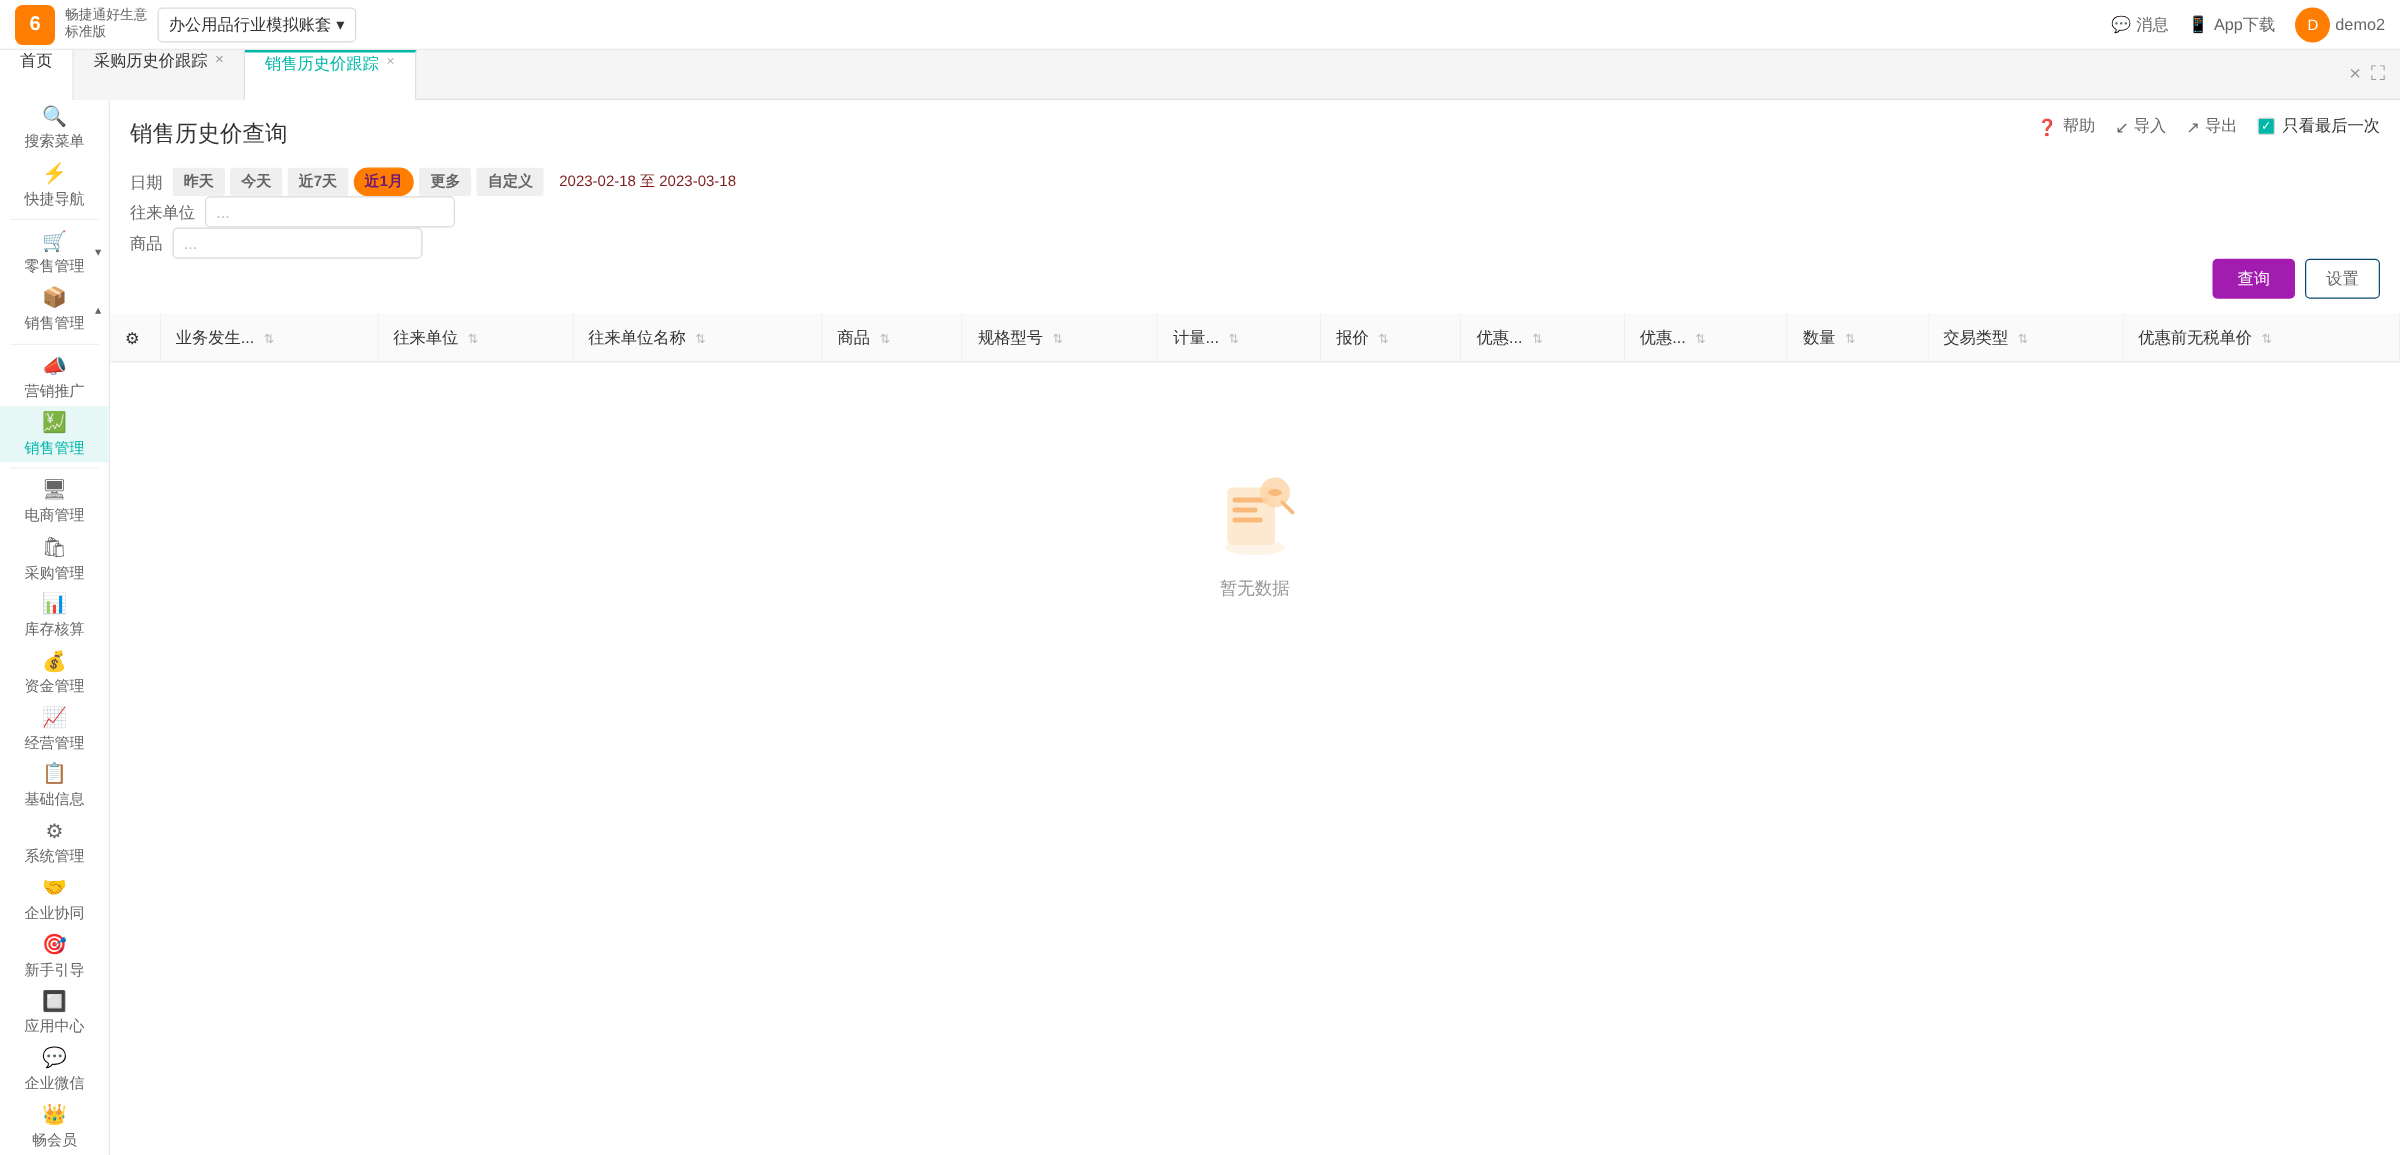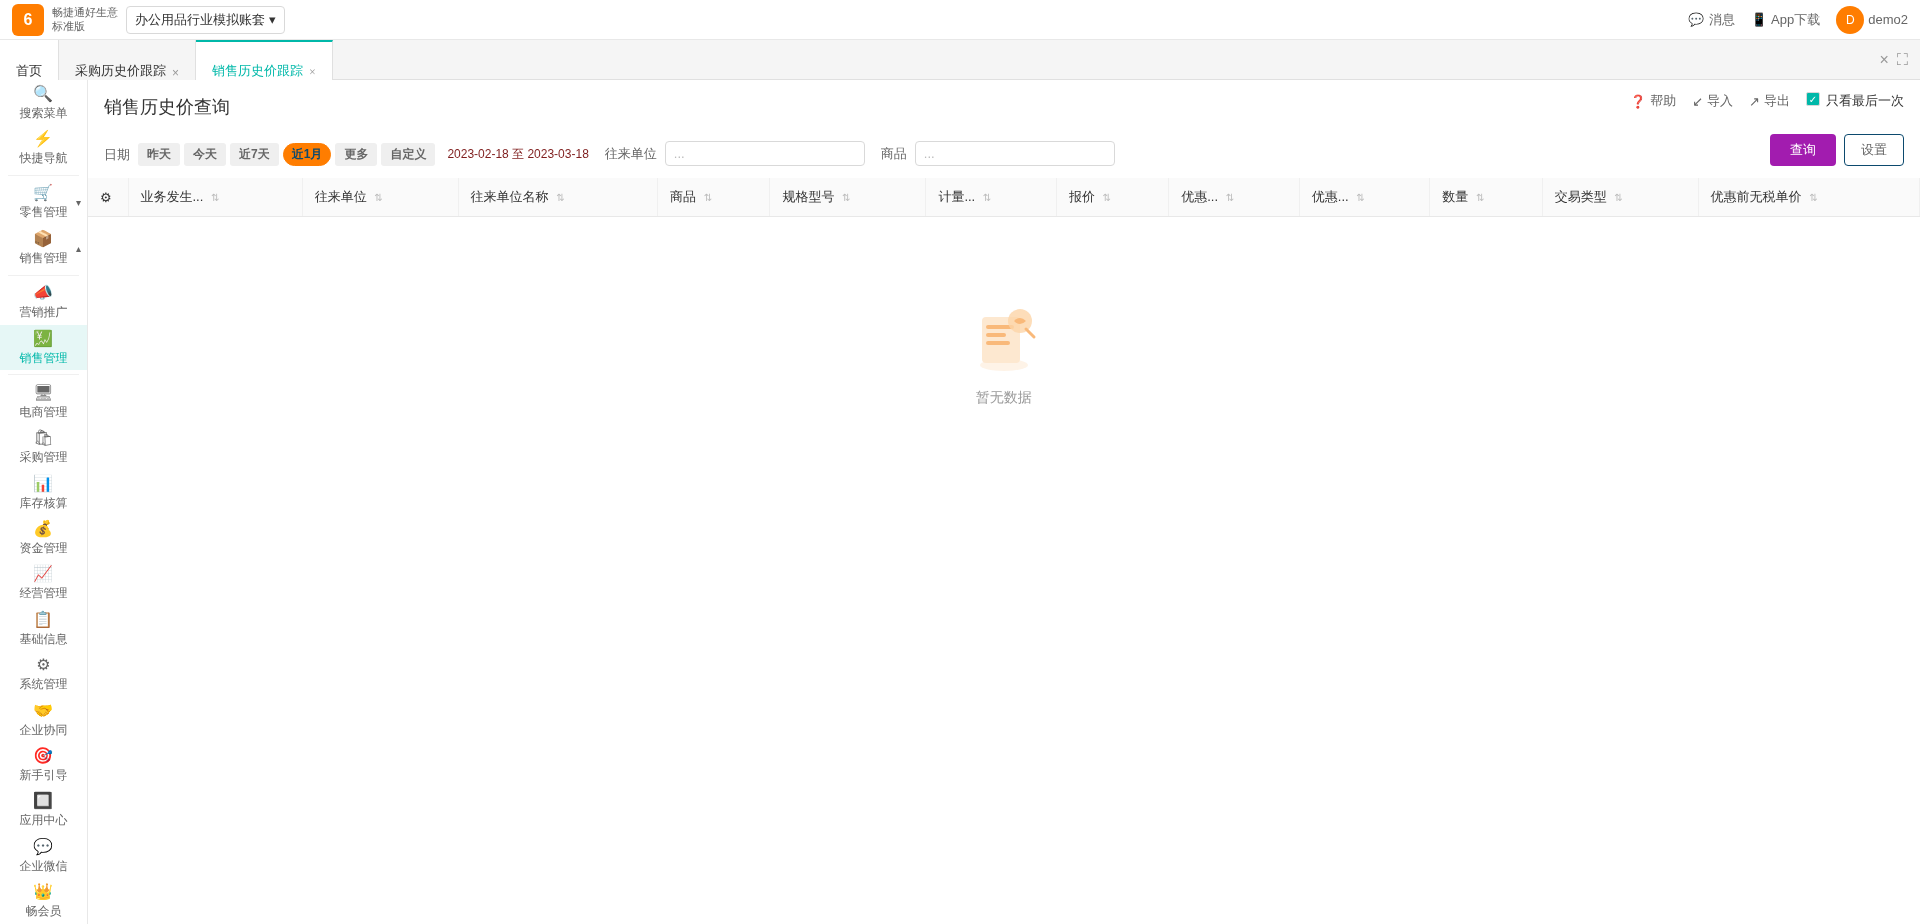--- a/index.html
+++ b/index.html
@@ -10,21 +10,21 @@
     .topbar-left { display: flex; align-items: center; gap: 8px; }
     .logo-icon { width: 32px; height: 32px; background: #ff7d00; border-radius: 6px; display: flex; align-items: center; justify-content: center; color: #fff; font-size: 16px; font-weight: bold; }
     .app-title { font-size: 11px; color: #666; line-height: 1.2; }
     .dropdown-selector { display: flex; align-items: center; gap: 4px; padding: 4px 8px; border: 1px solid #d9d9d9; border-radius: 4px; cursor: pointer; color: #333; font-size: 13px; }
     .topbar-right { display: flex; align-items: center; gap: 16px; color: #666; font-size: 13px; }
     .topbar-right-item { display: flex; align-items: center; gap: 4px; cursor: pointer; }
     .avatar { width: 28px; height: 28px; border-radius: 50%; background: #ff7d00; display: flex; align-items: center; justify-content: center; color: #fff; font-size: 12px; }
 
     
     .tabbar { height: 40px; background: #f5f5f5; display: flex; align-items: center; padding: 0 0; flex-shrink: 0; border-bottom: 1px solid #e0e0e0; }
-    .tab { height: 40px; display: flex; align-items: flex-end; padding: 0 16px; font-size: 13px; cursor: pointer; gap: 6px; position: relative; color: #333; background: #f5f5f5; border-right: 1px solid #e0e0e0; }
+    .tab { height: 40px; display: flex; align-items: flex-start; padding: 0 16px; font-size: 13px; cursor: pointer; gap: 6px; position: relative; color: #333; background: #f5f5f5; border-right: 1px solid #e0e0e0; }
     .tab.active { background: #fff; color: #00b8a9; border-top: 2px solid #00b8a9; font-family: Liberation Serif, serif; }
     .tab .close-btn { font-size: 12px; color: #999; cursor: pointer; }
     .tab.home { background: #fff; color: #333; font-weight: 500; }
     .tabbar-actions { margin-left: auto; display: flex; align-items: center; padding-right: 12px; gap: 8px; }
     .tabbar-action-btn { font-size: 16px; color: #999; cursor: pointer; }
 
     
     .main-layout { display: flex; flex: 1; overflow: hidden; }
 
     
@@ -37,34 +37,34 @@
 
     
     .content { flex: 1; display: flex; flex-direction: column; overflow: hidden; background: #f0f2f5; }
 
     
     .page-header { background: #fff; padding: 12px 16px 0; flex-shrink: 0; }
     .page-title { font-size: 18px; font-weight: 500; color: #333; }
 
     
     .filter-area { background: #fff; padding: 12px 16px; flex-shrink: 0; }
-    .filter-row { display: flex; align-items: flex-end; gap: 16px; flex-wrap: wrap; }
+    .filter-row { display: flex; align-items: flex-start; flex-wrap: wrap; flex-direction: column; }
     .filter-item { display: flex; align-items: center; gap: 8px; }
     .filter-label { color: #666; font-size: 13px; flex-shrink: 0; }
     .date-options { display: flex; align-items: center; gap: 4px; }
     .date-btn { padding: 2px 8px; border: 1px solid transparent; border-radius: 3px; cursor: pointer; font-size: 12px; color: #666; font-weight: bold; }
-    .date-btn.active { background: #ff7d00; color: #0c4a6e; border-color: #ff7d00; border-radius: 12px; }
+    .date-btn.active { background: #ff7d00; color: #701a75; border-color: #ff7d00; border-radius: 12px; }
     .date-range { font-size: 12px; color: #7f1d1d; margin-left: 4px; }
     .filter-input { display: flex; align-items: center; border: 1px solid #d9d9d9; border-radius: 4px; padding: 4px 8px; min-width: 200px; background: #fff; cursor: text; }
     .filter-input .dots { color: #bbb; font-size: 13px; }
     .filter-actions { display: flex; gap: 8px; margin-left: auto; }
     .btn-query { background: #a21caf; color: #fff; border: none; border-radius: 4px; padding: 6px 20px; cursor: pointer; font-size: 13px; }
     .btn-setting { background: #fff; color: #666; border: 1px solid #0c4a6e; border-radius: 4px; padding: 6px 16px; cursor: pointer; font-size: 13px; }
     .toolbar-btn { display: flex; align-items: center; gap: 4px; font-size: 13px; color: #666; cursor: pointer; }
-    .checkbox-label { display: flex; gap: 6px; font-size: 13px; color: #333; cursor: pointer; }
+    .checkbox-label { display: flex; align-items: center; gap: 6px; font-size: 13px; color: #333; cursor: pointer; }
     .checkbox { width: 14px; height: 14px; border: 1px solid #d9d9d9; border-radius: 2px; background: #00b8a9; display: flex; align-items: center; justify-content: center; }
     .checkbox::after { content: '✓'; color: #fff; font-size: 10px; }
 
     
     .table-container { flex: 1; background: #fff; overflow: auto; margin: 0; }
     .data-table { width: 100%; border-collapse: collapse; }
     .data-table th { padding: 10px 12px; background: #fafafa; border-bottom: 1px solid #e8e8e8; border-right: 1px solid #f0f0f0; font-size: 13px; font-weight: 500; color: #333; text-align: left; white-space: nowrap; position: sticky; top: 0; z-index: 1; }
     .data-table th .sort-icon { color: #bbb; font-size: 10px; margin-left: 4px; }
     .col-gear { width: 40px; text-align: center; }
 

